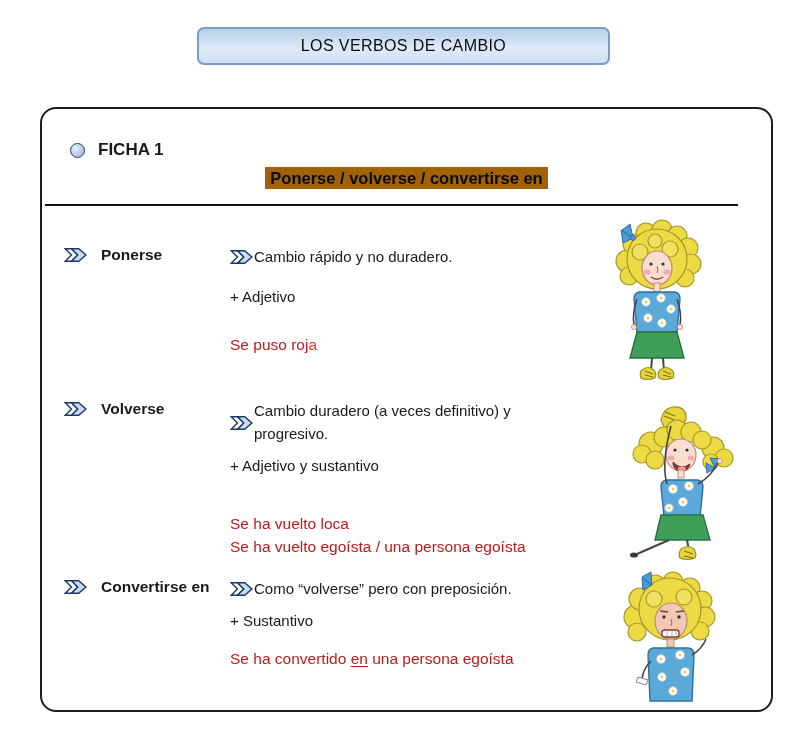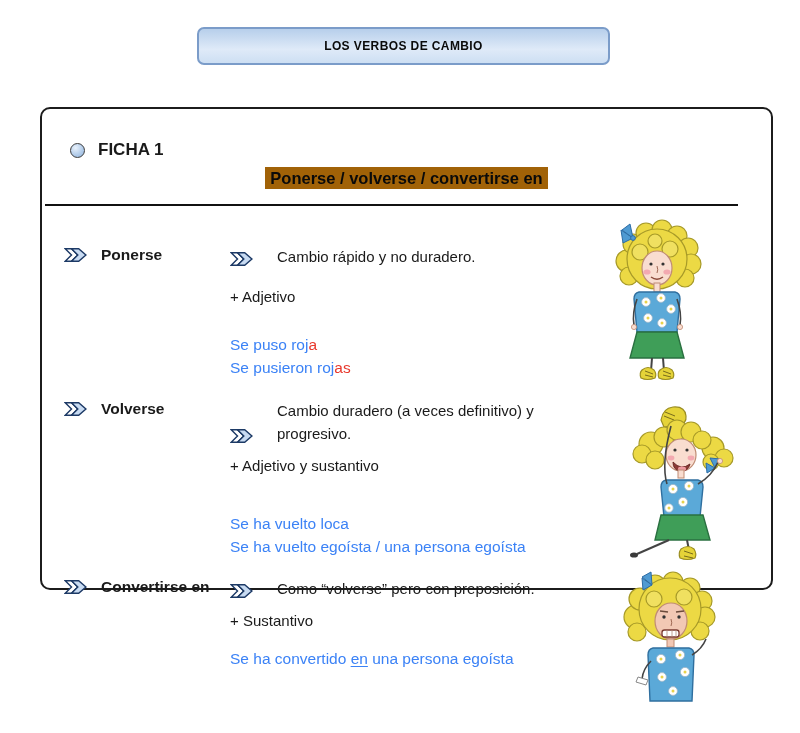--- a/index.html
+++ b/index.html
@@ -7,26 +7,26 @@
               font-family:"Liberation Sans","DejaVu Sans",sans-serif; color:#1a1a1a; }
   .stage { position:relative; width:800px; height:733px; }
 
   
   .title-box {
     position:absolute; left:197px; top:27px; width:413px; height:38px;
     border:2px solid #7b9cc9; border-radius:7px;
     background:linear-gradient(180deg,#b7cfeb 0%,#dfeaf8 60%,#cddff3 100%);
     display:flex; align-items:center; justify-content:center;
   }
-  .title-box span { font-size:12px; font-weight:bold; letter-spacing:.4px; color:#0a0a0a; }
+  .title-box span { font-size:16px; font-weight:normal; letter-spacing:.4px; color:#0a0a0a; }
 
   
   .card {
-    position:absolute; left:40px; top:107px; width:733px; height:483px;
-    border:2px solid #1c1c1c; border-radius:10px; background:#ffffff;
+    position:absolute; left:40px; top:107px; width:733px; height:605px;
+    border:2px solid #1c1c1c; border-radius:16px; background:#ffffff;
   }
 
   .ficha-row { position:absolute; left:28px; top:31px; display:flex; align-items:center; gap:13px; }
   .bullet {
     width:15px; height:15px; border-radius:50%;
     border:1.8px solid #3a3a3a;
     background:radial-gradient(circle at 35% 30%, #e9f2fc 0%, #b4cdea 55%, #8fb4dd 100%);
   }
   .ficha-row .lbl { font-size:17px; font-weight:bold; }
 
@@ -35,25 +35,25 @@
     background:#a16207; color:#0a0a0a; font-weight:bold; font-size:16.5px; padding:2px 5px;
   }
 
   .divider { position:absolute; left:3px; top:95px; width:693px; height:2px; background:#111; }
 
   
   .section { position:absolute; left:22px; display:grid; grid-template-columns:166px 1fr; }
   .label-col { display:flex; align-items:flex-start; gap:13px; }
   .label-col .lbl { font-size:15.5px; font-weight:bold; line-height:19px; white-space:nowrap; }
   .content-col { width:372px; }
-  .desc-row { display:flex; align-items:flex-end; gap:23px; }
+  .desc-row { display:flex; align-items:center; gap:0; }
   .desc { font-size:15px; line-height:23px; max-width:310px; }
   .complement { font-size:15px; margin-top:20px; }
   .examples { font-size:15.5px; line-height:23px; white-space:nowrap; }
-  .ex-blue { color:#3b82f6; }
+  .ex-blue { color:#b91c1c; }
   .ex-red  { color:#e8392d; }
   .u { text-decoration:underline; text-underline-offset:2px; }
   #sec-0 { top:136px; } #sec-0 .examples { margin-top:28px; }
   #sec-1 { top:290px; } #sec-1 .complement { margin-top:12px; } #sec-1 .examples { margin-top:38px; }
   #sec-2 { top:468px; } #sec-2 .complement { margin-top:12px; } #sec-2 .examples { margin-top:18px; }
 
   .arr { flex:0 0 auto; margin-top:1px; }
 
   
   .girl { position:absolute; }
@@ -95,21 +95,20 @@
         <div class="desc-row">
           <svg class="arr" viewBox="0 0 26 20" width="24" height="18">
             <polygon points="1,3 8,3 15,10 8,17 1,17 8,10" fill="#ffffff" stroke="#1d3a66" stroke-width="1.6"></polygon>
             <polygon points="8,3 16,3 24,10 16,17 8,17 15,10" fill="#c8dbf2" stroke="#1d3a66" stroke-width="1.6"></polygon>
           </svg>
           <span class="desc">Cambio rápido y no duradero.</span>
         </div>
         <div class="complement">+ Adjetivo</div>
         <div class="examples">
           <div><span class="ex-blue">Se puso roj</span><span class="ex-red">a</span></div>
-          <div><span class="ex-blue">Se pusieron roj</span><span class="ex-red">as</span></div>
         </div>
       </div>
     </div>
 
     <div class="section" id="sec-1">
       <div class="label-col">
         <svg class="arr" viewBox="0 0 26 20" width="24" height="18">
           <polygon points="1,3 8,3 15,10 8,17 1,17 8,10" fill="#ffffff" stroke="#1d3a66" stroke-width="1.6"></polygon>
           <polygon points="8,3 16,3 24,10 16,17 8,17 15,10" fill="#c8dbf2" stroke="#1d3a66" stroke-width="1.6"></polygon>
         </svg>

